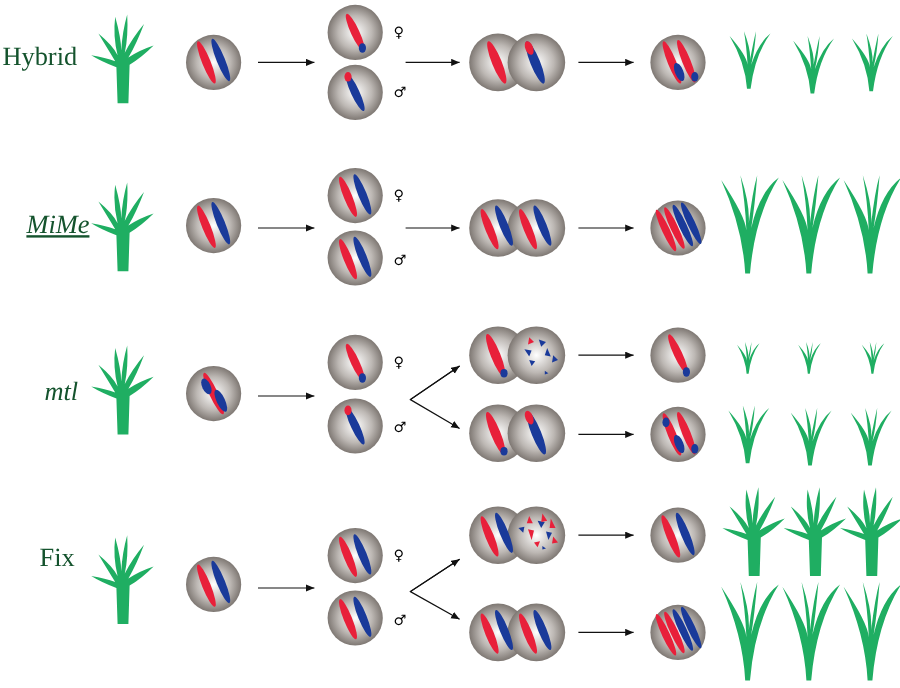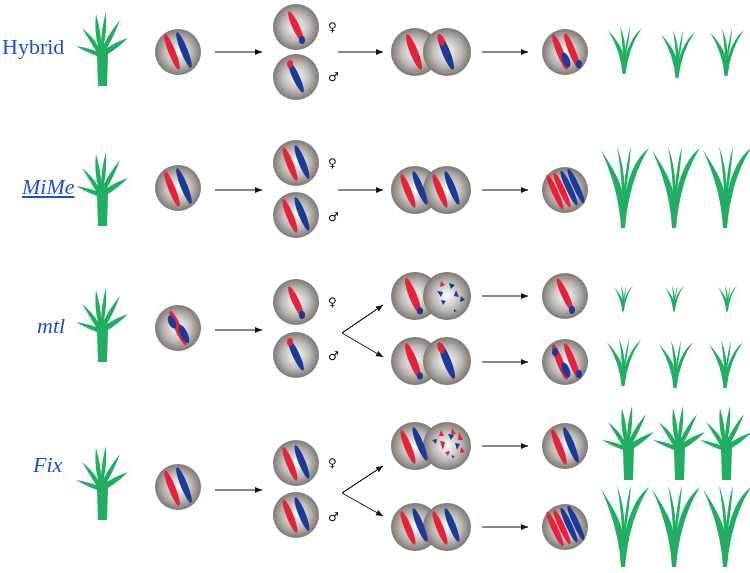--- a/index.html
+++ b/index.html
@@ -1,27 +1,27 @@
 <!DOCTYPE html>
 <html><head>
 <meta charset="utf-8">
 <style>
   html,body{margin:0;padding:0;background:#fff;}
   body{width:750px;height:573px;position:relative;overflow:hidden;font-family:"Liberation Serif",serif;}
   svg{position:absolute;left:0;top:0;}
-  .label{position:absolute;font-size:22px;color:#1d4ed8;}
+  .label{position:absolute;font-size:22px;color:#14532d;}
   .sex{font-family:"DejaVu Sans",sans-serif;font-size:12px;}
 </style>
 </head>
 <body>
 
 <div class="label" style="left:2px;top:34px;">Hybrid</div>
 <div class="label" style="left:22px;top:174px;font-style:italic;text-decoration:underline;">MiMe</div>
 <div class="label" style="left:37px;top:313px;font-style:italic;">mtl</div>
-<div class="label" style="left:33px;top:452px;font-style:italic;">Fix</div>
+<div class="label" style="left:33px;top:452px;">Fix</div>
 
 <svg width="750" height="573" viewBox="0 0 750 573">
   <defs>
     <radialGradient id="cg" cx="50%" cy="50%" r="55%">
       <stop offset="0" stop-color="#ffffff"></stop>
       <stop offset="0.55" stop-color="#bdb8b4"></stop>
       <stop offset="1" stop-color="#6e6762"></stop>
     </radialGradient>
     <radialGradient id="cg2" cx="50%" cy="50%" r="50%">
       <stop offset="0" stop-color="#ffffff"></stop>

